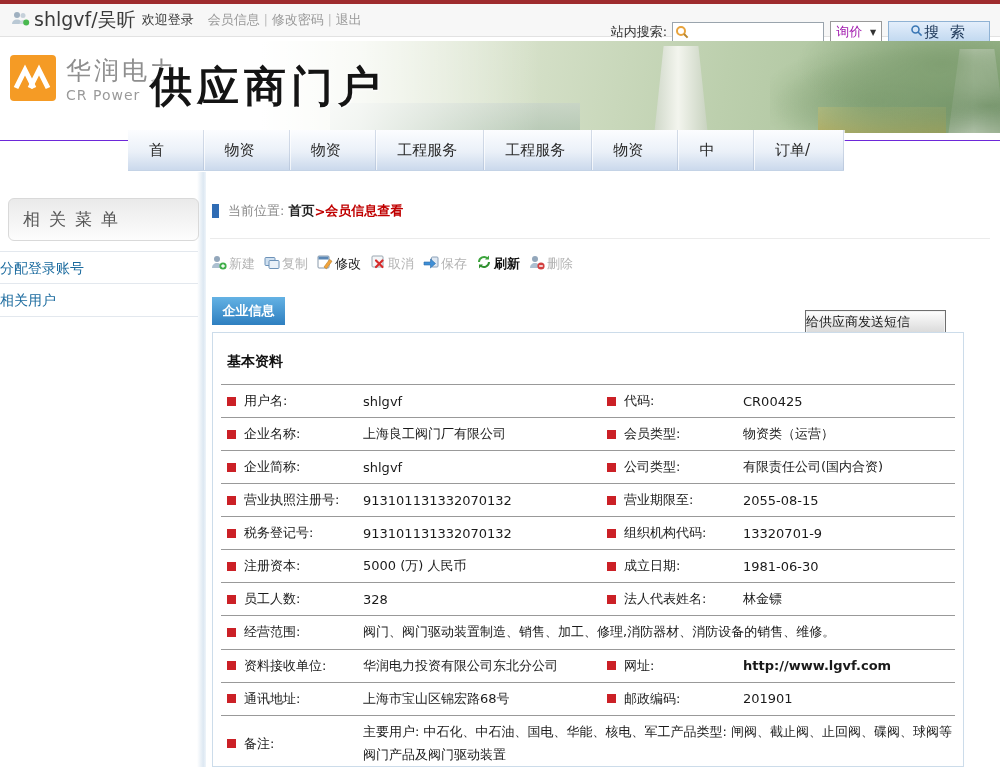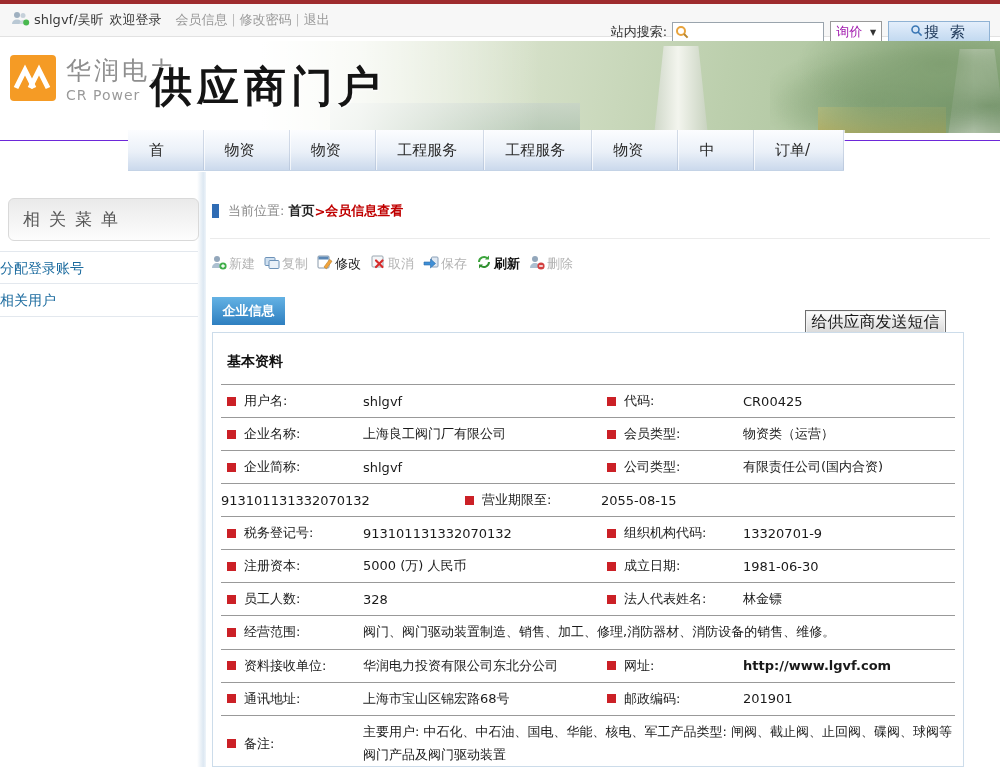--- a/index.html
+++ b/index.html
@@ -4,21 +4,21 @@
 <style>
   * { margin:0; padding:0; box-sizing:border-box; }
   html,body { background:#fff; }
   body { font-family:"DejaVu Sans","Liberation Sans",sans-serif; }
   #page { position:relative; width:1000px; height:767px; overflow:hidden; background:#fff; }
 
   
   .redbar { position:absolute; left:0; top:0; width:1000px; height:4px; background:#9e2b2e; }
   .userbar { position:absolute; left:0; top:4px; width:1000px; height:33px; background:#f7f7f7;
              border-bottom:1px solid #e2e2e2; display:flex; align-items:center; padding:0 10px; }
-  .userbar .uname { font-size:13px; color:#3a3a3a; margin:0 6px 0 4px; }
+  .userbar .uname { font-size:19px; color:#3a3a3a; margin:0 6px 0 4px; }
   .userbar .welcome { font-size:13px; color:#3a3a3a; margin-right:10px; }
   .userbar a.toplink { font-size:13px; color:#999; text-decoration:none; margin:0 4px; cursor:pointer; }
   .userbar .tdiv { color:#bbb; font-size:12px; }
   .searchzone { margin-left:auto; display:flex; align-items:center;margin-top:24px; }
   .searchzone .slabel { font-size:13px; color:#333; margin-right:5px; }
   .sinputwrap { position:relative; }
   .sinputwrap input { width:152px; height:21px; border:1px solid #9aa4ad; padding:0 4px 0 20px; font-size:12px; background:#fff; }
   .sinputwrap .mag { position:absolute; left:3px; top:3px; }
   .sselect { display:flex; align-items:center; justify-content:space-between; width:52px; height:23px;
              border:1px solid #999; background:#fff; margin-left:6px; padding:0 5px; cursor:pointer; }
@@ -87,22 +87,22 @@
 
   .toolbar { position:absolute; left:5px; top:82px; display:flex; align-items:center; gap:9px; }
   .tbtn { display:flex; align-items:center; gap:2px; font-size:13px; cursor:pointer; }
   .tbtn.dis { color:#b3b3b3; }
   .tbtn.en  { color:#1a1a1a; }
   .tbtn.enb { color:#111; font-weight:bold; }
 
   .tab { position:absolute; left:6px; top:125px; width:73px; height:28px; text-align:center; line-height:28px;
          color:#fff; font-size:13px; font-weight:bold; cursor:pointer;
          background:linear-gradient(#64b2e4,#2e7fc0); }
-  .smsbtn { position:absolute; left:599px; top:138px; width:141px; height:24px; text-align:center; line-height:22px;
-            font-size:16px; color:#1a1a1a; cursor:pointer; background:linear-gradient(#fefefe,#d9d9d9);
+  .smsbtn { position:absolute; left:599px; top:138px; width:141px; height:24px; line-height:22px;
+            font-size:13px; color:#1a1a1a; cursor:pointer; background:linear-gradient(#fefefe,#d9d9d9);
             border:1px solid #6e6e6e; box-shadow:inset 0 0 0 1px #f2f2f2; }
 
   .panel { position:absolute; left:6px; top:160px; width:752px; height:435px; border:1px solid #ccdcea;
            background:#fff; padding:0 8px; }
   .sectitle { padding:20px 0 0 6px; font-size:14px; font-weight:bold; color:#111; }
   .ptable { margin-top:13px; }
   .prow { display:flex; align-items:center; border-top:1px solid #999; min-height:33px; font-size:13px; color:#1a1a1a; }
   .cell { padding:2px 0; }
   .lblc { width:142px; display:flex; align-items:center; flex:none; }
   .bullet { width:9px; height:9px; background:#cb2026; margin:0 8px 0 6px; flex:none; }
@@ -322,20 +322,24 @@
             </div>
           <div class="cell valc">shlgvf</div>
           <div class="cell lblc lbl2c">
               <span class="bullet"></span>
               <span>公司类型:</span>
             </div>
           <div class="cell val2c">有限责任公司(国内合资)</div>
         </div>
 
         <div class="prow">
+          <div class="cell lblc">
+              <span class="bullet"></span>
+              <span>营业执照注册号:</span>
+            </div>
           <div class="cell valc">913101131332070132</div>
           <div class="cell lblc lbl2c">
               <span class="bullet"></span>
               <span>营业期限至:</span>
             </div>
           <div class="cell val2c">2055-08-15</div>
         </div>
 
         <div class="prow">
           <div class="cell lblc">

